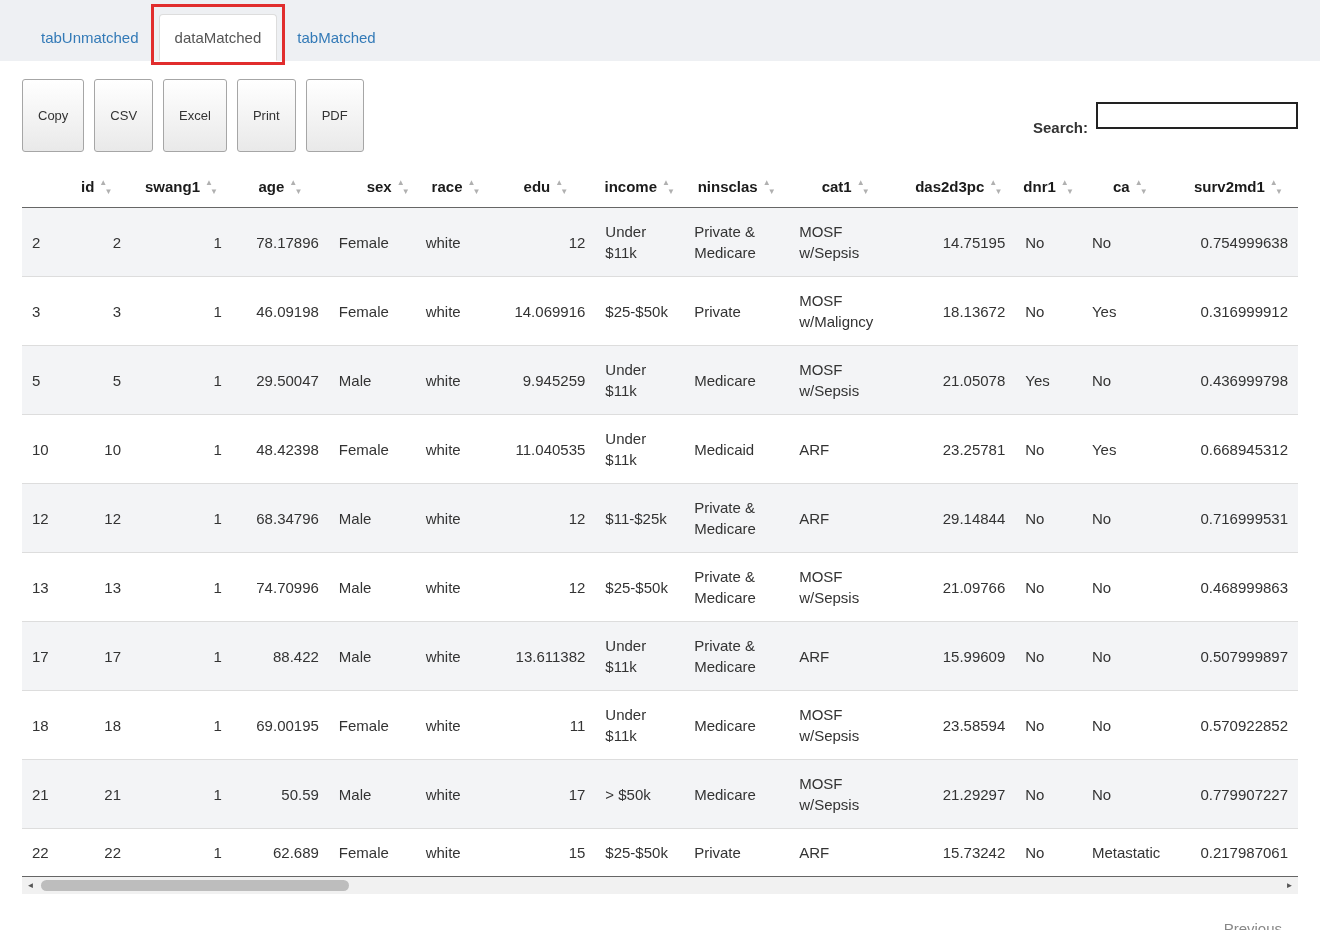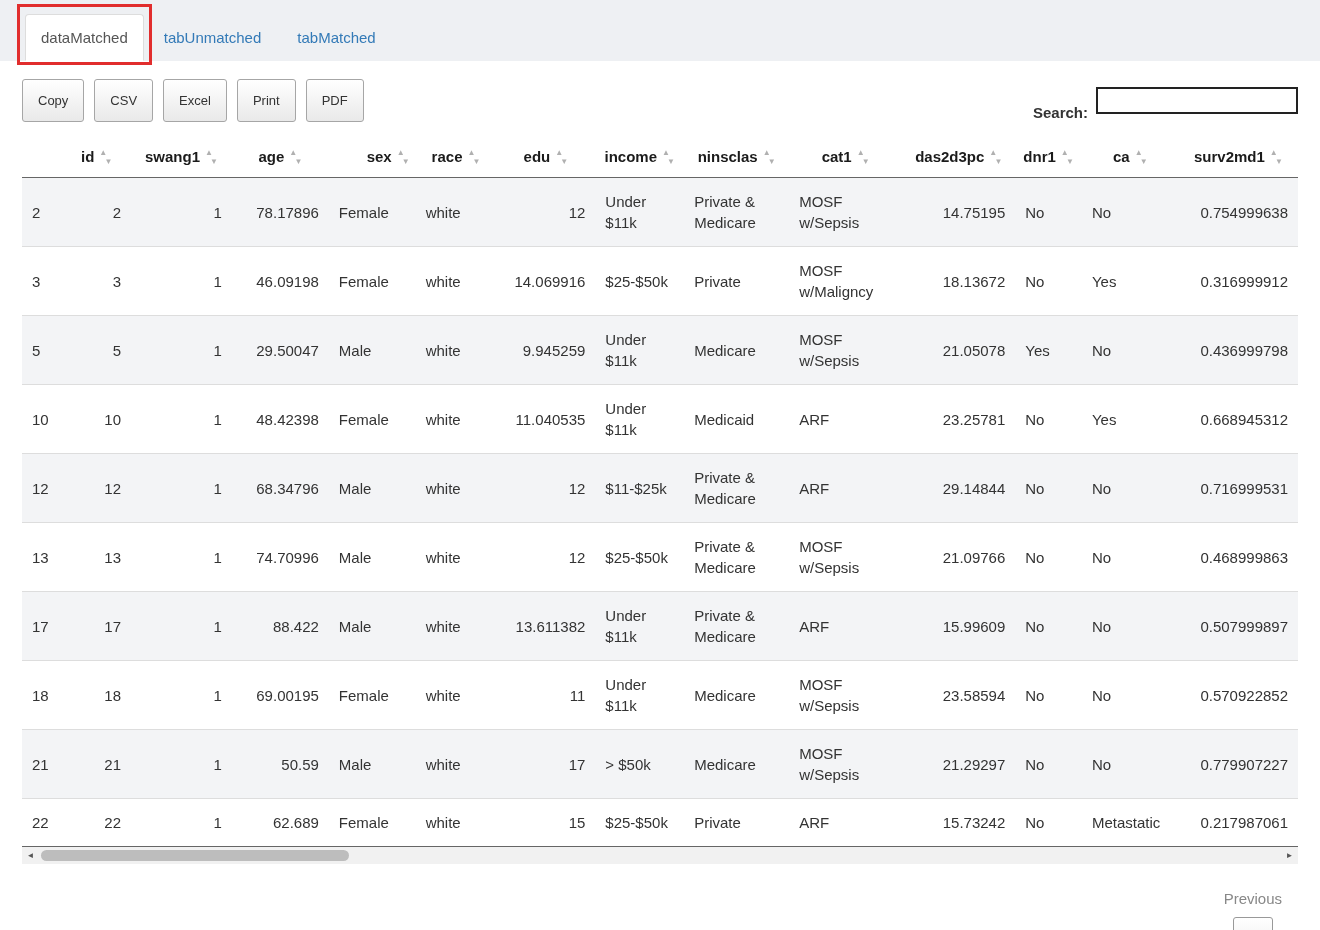--- a/index.html
+++ b/index.html
@@ -50,21 +50,21 @@
 
   
   .content { background: #fff; padding: 18px 22px 0 22px; }
 
   .toolbar { display: flex; align-items: center; margin-bottom: 14px; }
   .dt-buttons { display: flex; gap: 10px; }
   .dt-button {
     font-family: inherit;
     font-size: 13px;
     color: #333;
-    padding: 13px 15px;
+    padding: 28px 15px;
     border: 1px solid #a6a6a6;
     border-radius: 3px;
     background: linear-gradient(to bottom, #ffffff 0%, #e9e9e9 100%);
     cursor: pointer;
   }
   .search-wrap { margin-left: auto; display: flex; align-items: center; gap: 8px; }
   .search-label { font-size: 15px; font-weight: bold; color: #333; margin-top: 24px; }
   .search-input {
     width: 202px;
     height: 27px;
@@ -170,25 +170,25 @@
     border: 1px solid #999;
     background: linear-gradient(to bottom, #ffffff 0%, #ececec 100%);
   }
   .page-btn.disabled { color: #888; cursor: default; }
 </style>
 </head>
 <body>
 
 <div class="tab-strip">
     <div class="tab-holder">
+      <a class="tab">tabUnmatched</a>
+    </div>
+    <div class="tab-holder">
       <a class="tab active">dataMatched</a>
       <div class="annotation-box"></div>
-    </div>
-    <div class="tab-holder">
-      <a class="tab">tabUnmatched</a>
     </div>
     <div class="tab-holder">
       <a class="tab">tabMatched</a>
     </div>
   </div>
 
 <div class="content">
 
   <div class="toolbar">
     <div class="dt-buttons">

